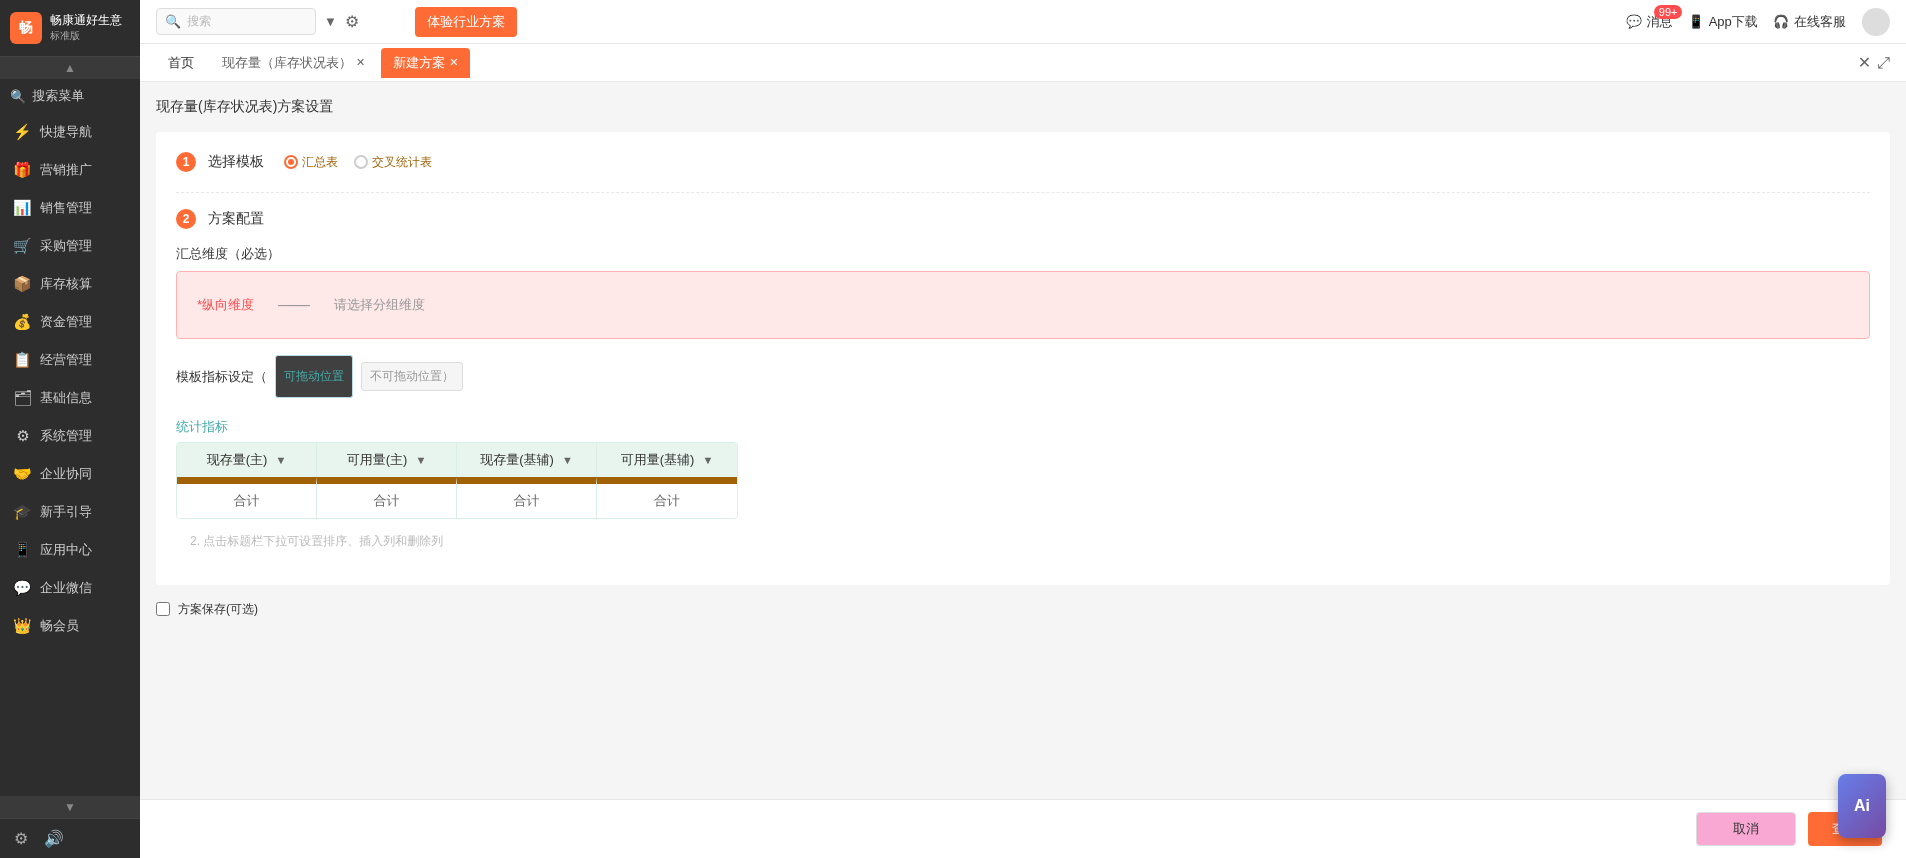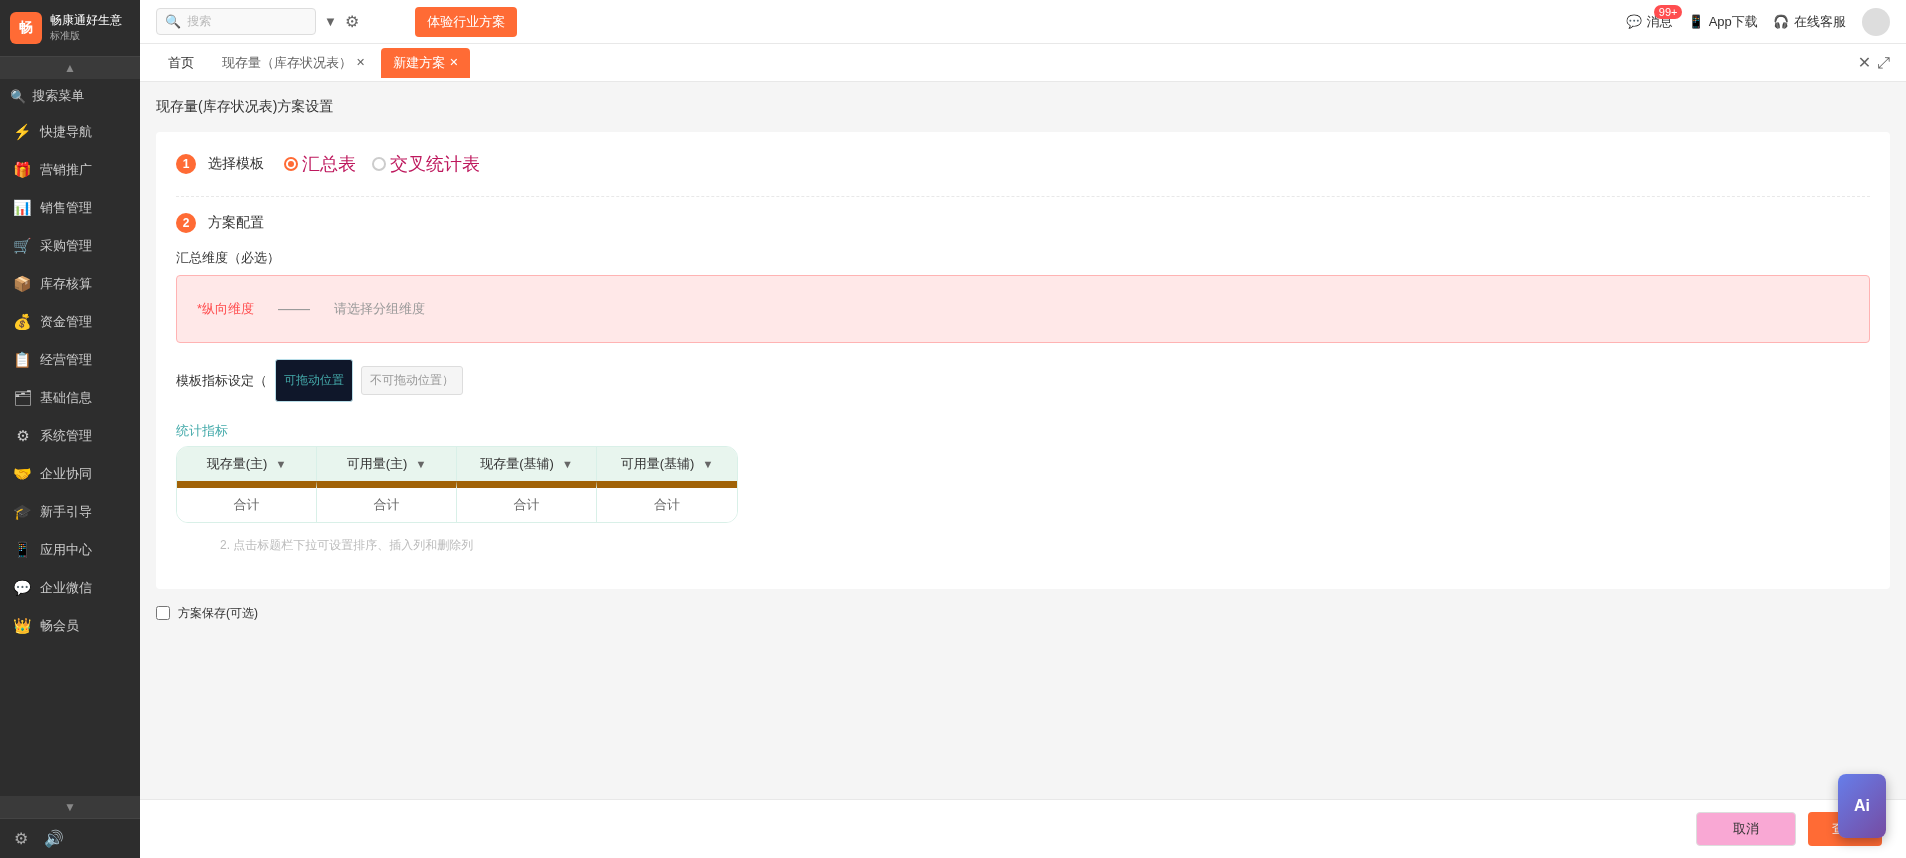--- a/index.html
+++ b/index.html
@@ -140,21 +140,21 @@
     
     .step-row { display: flex; align-items: center; gap: 12px; margin-bottom: 20px; }
     .step-num {
       width: 20px; height: 20px;
       background: #ff6b35; color: #fff;
       border-radius: 50%; display: flex; align-items: center; justify-content: center;
       font-size: 12px; font-weight: bold; flex-shrink: 0;
     }
     .step-label { font-size: 14px; color: #333; font-weight: 500; }
     .radio-group { display: flex; align-items: center; gap: 16px; margin-left: 8px; }
-    .radio-item { display: flex; align-items: center; gap: 4px; font-size: 18px; color: #be185d; cursor: pointer; }
+    .radio-item { display: flex; align-items: center; gap: 4px; font-size: 12px; color: #a16207; cursor: pointer; }
     .radio-dot {
       width: 14px; height: 14px; border-radius: 50%;
       border: 2px solid #ccc;
       display: flex; align-items: center; justify-content: center;
     }
     .radio-dot.active { border-color: #ff6b35; }
     .radio-dot.active::after {
       content: '';
       width: 6px; height: 6px;
       background: #ff6b35; border-radius: 50%;
@@ -177,31 +177,31 @@
       display: flex; align-items: center; gap: 16px; text-align: center;
     }
     .dim-required { color: #ff4d4f; font-size: 13px; }
     .dim-separator { color: #999; font-size: 16px; margin: 0 8px; }
     .dim-placeholder { color: #999; font-size: 13px; }
 
     
     .indicator-settings { margin-bottom: 12px; }
     .indicator-label { font-size: 13px; color: #333; display: flex; align-items: center; gap: 8px; margin-bottom: 20px; }
     .draggable-tag {
-      background: #0f172a; color: #4aa; border: 1px solid #b8dde8;
+      background: #404040; color: #4aa; border: 1px solid #b8dde8;
       border-radius: 3px; padding: 12px 8px; font-size: 12px;
     }
     .non-draggable-tag {
       background: #f5f5f5; color: #999; border: 1px solid #ddd;
       border-radius: 3px; padding: 5px 8px; font-size: 12px;
     }
 
     
     .stats-label { color: #4aa; font-size: 13px; margin-bottom: 6px; }
-    .stats-table { border: 1px solid #d9f0e8; border-radius: 12px; overflow: hidden; width: fit-content; }
+    .stats-table { border: 1px solid #d9f0e8; border-radius: 4px; overflow: hidden; width: fit-content; }
     .stats-header-row { display: flex; background: #e8f5ee; }
     .stats-data-row { display: flex; background: #fff; }
     .stats-cell {
       padding: 8px 20px;
       border-right: 1px solid #d9f0e8;
       font-size: 13px; color: #333;
       display: flex; align-items: center; gap: 8px;
       min-width: 140px; justify-content: center;
     }
     .stats-cell:last-child { border-right: none; }
@@ -468,21 +468,21 @@
             <div class="stats-cell">
               <span>合计</span>
             </div>
           </div>
         </div>
       </div>
 
       <div class="tips-area">
         <div class="tips-text">
           <div class="tip-line">
-            <span style="margin-left:44px">2. 点击标题栏下拉可设置排序、插入列和删除列</span>
+            <span style="margin-left:14px">2. 点击标题栏下拉可设置排序、插入列和删除列</span>
           </div>
         </div>
       </div>
     </div>
 
     <div class="config-footer">
       <input type="checkbox" class="save-checkbox" style="">
       <span class="save-label">方案保存(可选)</span>
     </div>
   </div>

